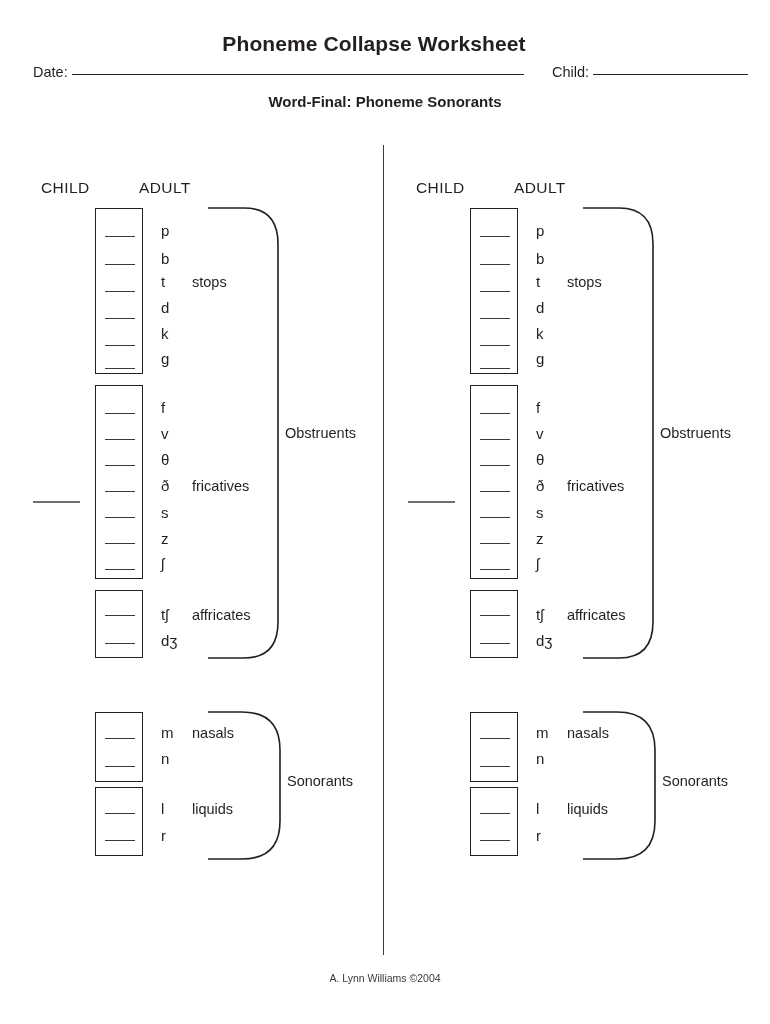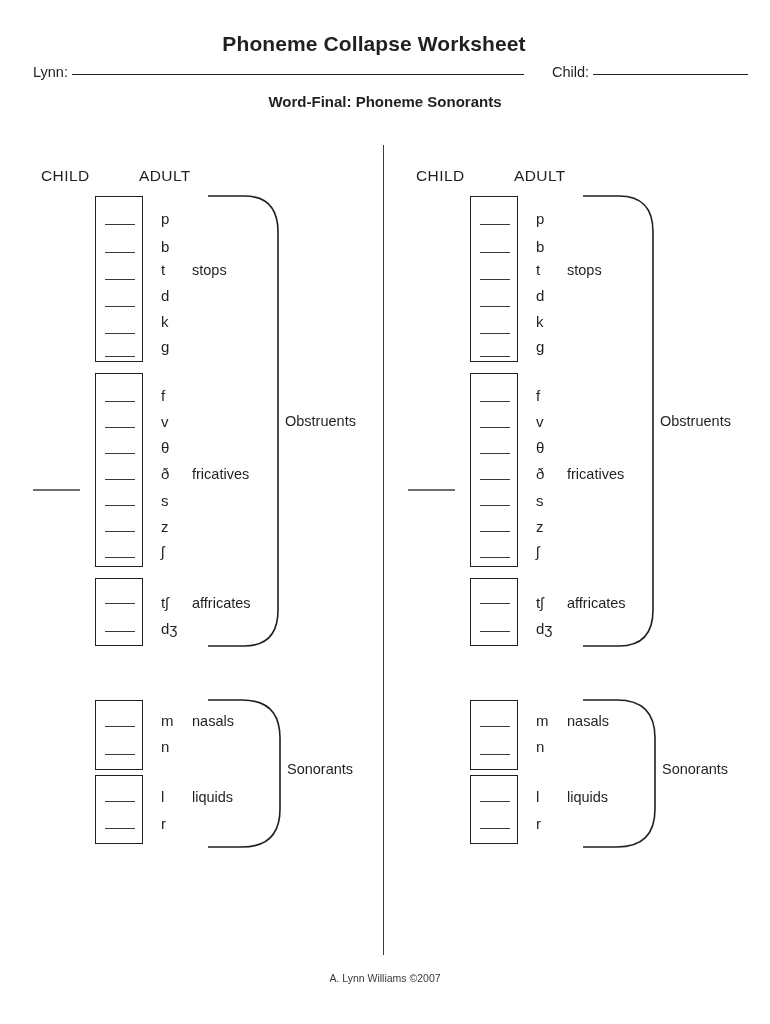--- a/index.html
+++ b/index.html
@@ -73,21 +73,21 @@
     left: 383px;
     top: 145px;
     width: 0;
     height: 810px;
     border-left: 1.6px solid #3b3b3b;
   }
 
   
   .panel {
     position: absolute;
-    top: 0;
+    top: 12px;
     width: 385px;
     height: 740px;
   }
   .panel-left  { left: 0; }
   .panel-right { left: 375px; }
 
   .col-head {
     position: absolute;
     font-size: 15.5px;
     letter-spacing: 0.4px;
@@ -167,21 +167,21 @@
 </style>
 </head>
 <body>
 
 <div id="page">
 
   <div class="title">Phoneme Collapse Worksheet</div>
 
   <div class="field-row">
     <div class="field field-child">
-      <span class="field-label">Lynn:</span>
+      <span class="field-label">Date:</span>
       <span class="field-rule rule-child"></span>
     </div>
     <div class="field field-date">
       <span class="field-label">Child:</span>
       <span class="field-rule rule-date"></span>
     </div>
   </div>
 
   <div class="subtitle">Word-Final: Phoneme Sonorants</div>
 
@@ -340,15 +340,15 @@
     <div class="grp-label" style="top:789px">liquids</div>
 
     <div class="bracket" style="left:208px; top:696px">
       <svg width="80" height="155" viewBox="0 0 80 155">
         <path d="M 0 4 L 34 4 Q 72 4 72 42 L 72 113 Q 72 151 34 151 L 0 151" fill="none" stroke="#231f20" stroke-width="1.6"></path>
       </svg>
     </div>
     <div class="class-label" style="left:287px; top:761px">Sonorants</div>
   </div>
 
-  <div class="footer">A. Lynn Williams ©2007</div>
+  <div class="footer">A. Lynn Williams ©2004</div>
 
 </div>
 
 </body></html>

